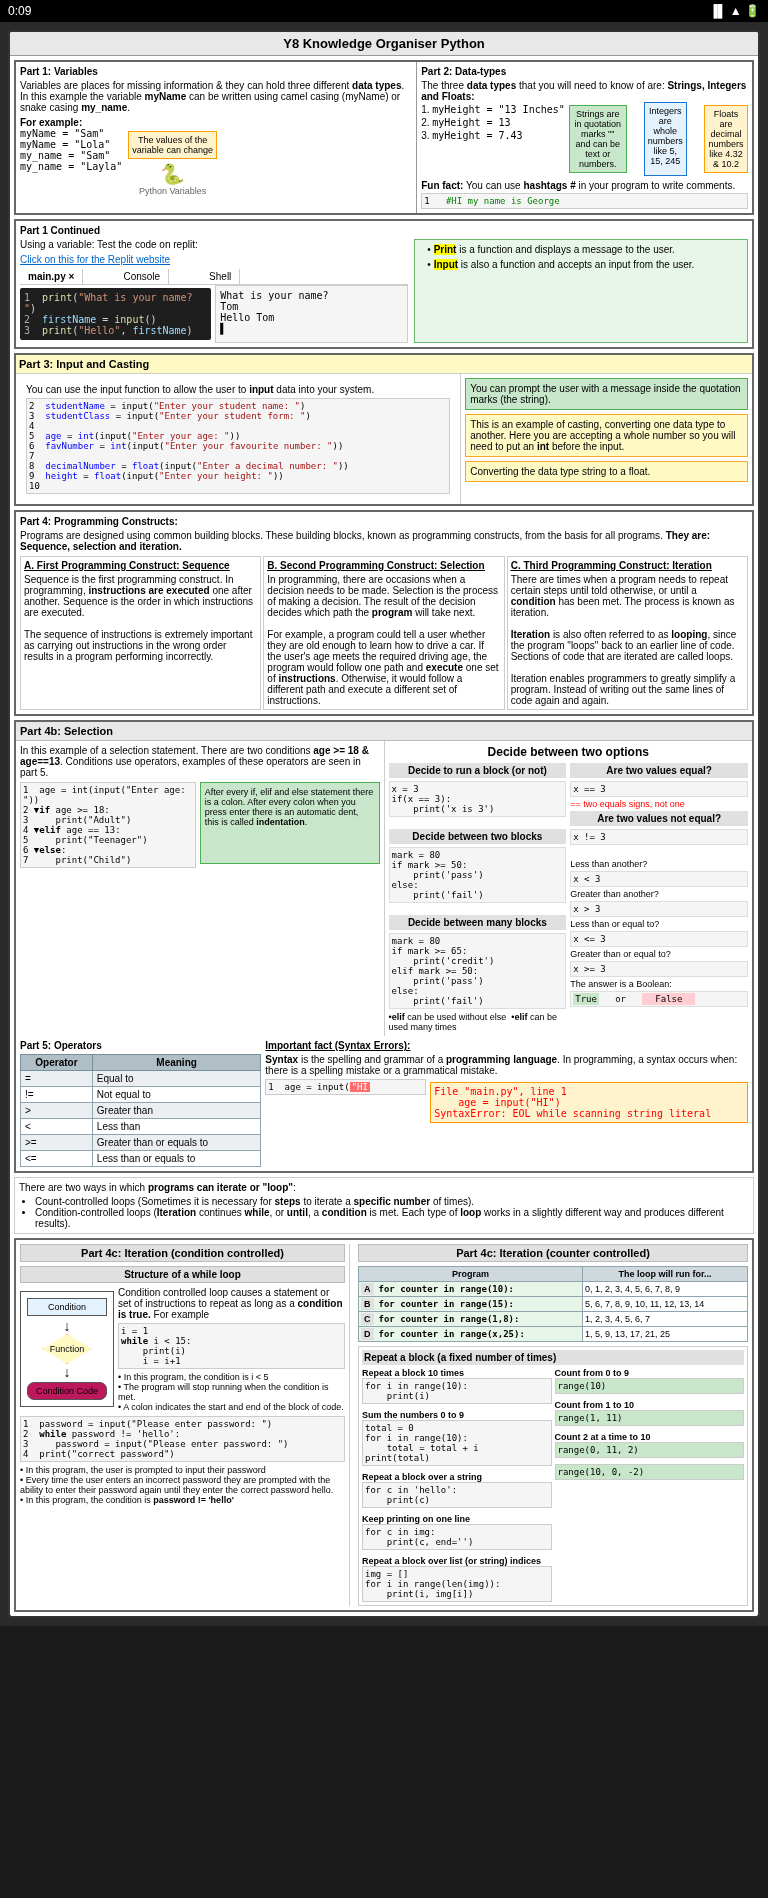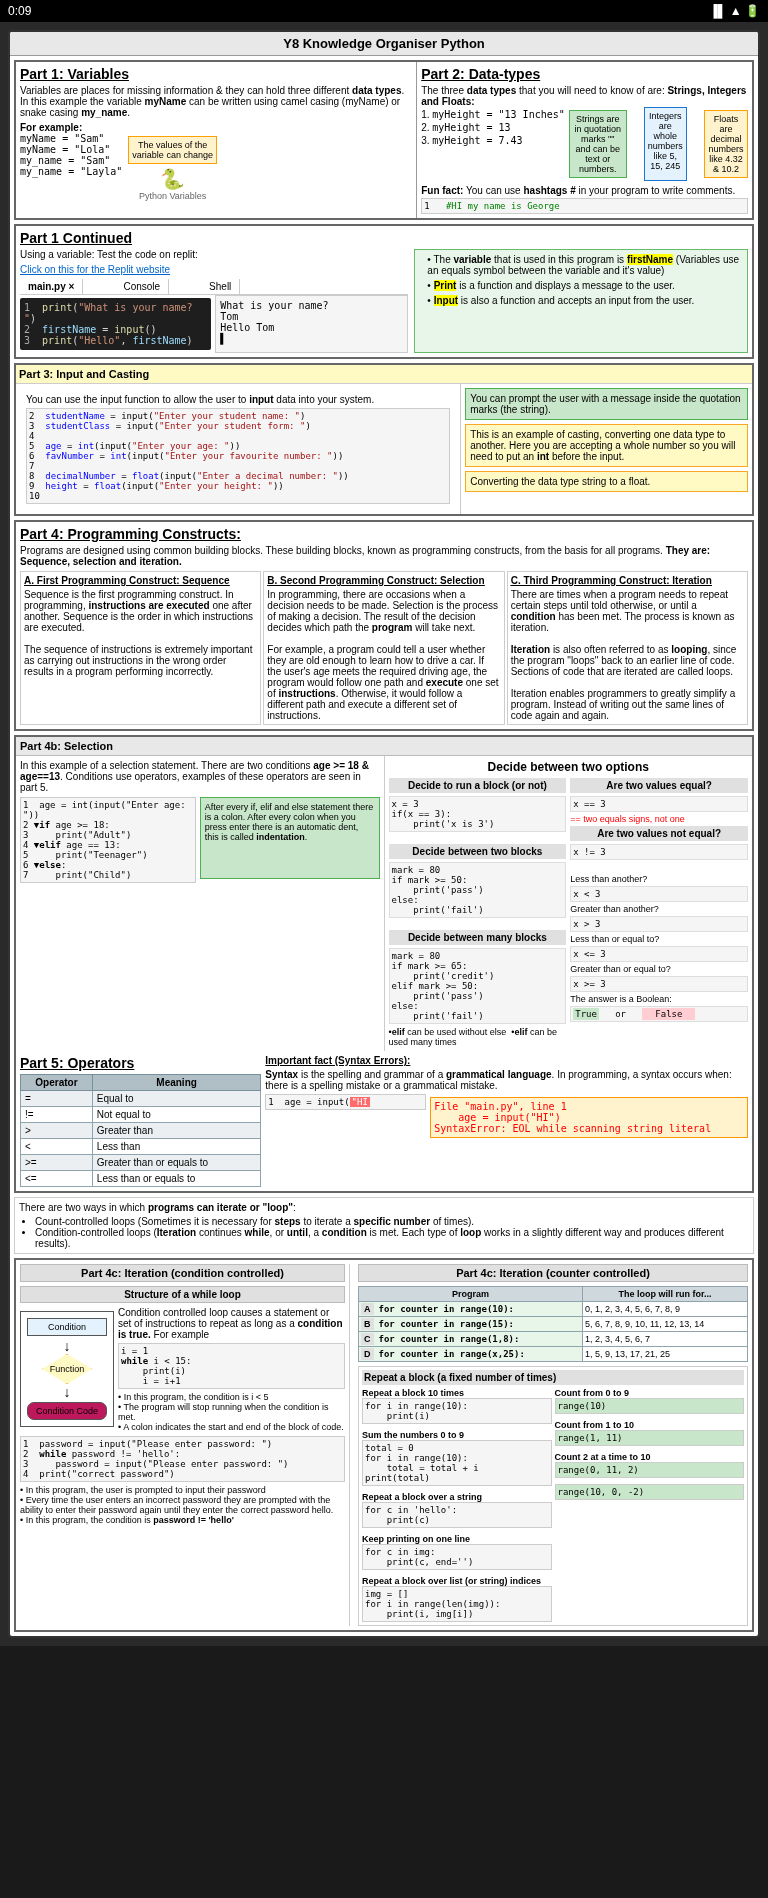--- a/index.html
+++ b/index.html
@@ -32,22 +32,21 @@
     .card-title {
       background: #e8e8e8;
       border-bottom: 1px solid #999;
       text-align: center;
       font-weight: bold;
       font-size: 13px;
       padding: 4px;
     }
     .section-header {
       font-weight: bold;
-      font-size: 14px;
-      text-decoration: underline;
+      font-size: 10px;
       margin-bottom: 3px;
     }
 
     
     .part1-section {
       border: 2px solid #666;
       margin: 4px;
     }
     .part1-inner {
       display: flex;
@@ -421,21 +420,20 @@
             </div>
             <div class="console-box" style="flex:1;">
               <div>What is your name?</div>
               <div>Tom</div>
               <div>Hello Tom</div>
               <div>▌</div>
             </div>
           </div>
         </div>
         <div class="bullet-box">
-          <div class="bullet-item">• The <b>variable</b> that is used in this program is <span class="yellow-hl">firstName</span> (Variables use an equals symbol between the variable and it's value)</div>
           <div class="bullet-item">• <span class="yellow-hl">Print</span> is a function and displays a message to the user.</div>
           <div class="bullet-item">• <span class="yellow-hl">Input</span> is also a function and accepts an input from the user.</div>
         </div>
       </div>
     </div>
 
     <div class="part3-section">
       <div class="part3-header">Part 3: Input and Casting</div>
       <div class="part3-inner">
         <div class="part3-left">
@@ -572,21 +570,21 @@
                 </tr>
             <tr>
                   <td>&lt;=</td>
                   <td>Less than or equals to</td>
                 </tr>
           </tbody>
             </table>
         </div>
         <div style="flex:2;">
           <p style="font-size:10px; margin-bottom:3px;"><b><u>Important fact (Syntax Errors):</u></b></p>
-          <p style="font-size:10px; margin-bottom:3px;"><b>Syntax</b> is the spelling and grammar of a <b>grammatical language</b>. In programming, a syntax occurs when: there is a spelling mistake or a grammatical mistake.</p>
+          <p style="font-size:10px; margin-bottom:3px;"><b>Syntax</b> is the spelling and grammar of a <b>programming language</b>. In programming, a syntax occurs when: there is a spelling mistake or a grammatical mistake.</p>
           <div style="display:flex; gap:4px; align-items:flex-start;">
             <div class="mini-code" style="flex:1;">1 &nbsp;age = input(<span style="background:#ff6b6b;color:white;padding:0 2px;">"HI</span></div>
             <div class="error-box" style="flex:2;">
               <div class="red-error">File "main.py", line 1</div>
               <div class="red-error">&nbsp;&nbsp;&nbsp;&nbsp;age = input("HI")</div>
               <div class="red-error">SyntaxError: EOL while scanning string literal</div>
             </div>
           </div>
         </div>
       </div>

